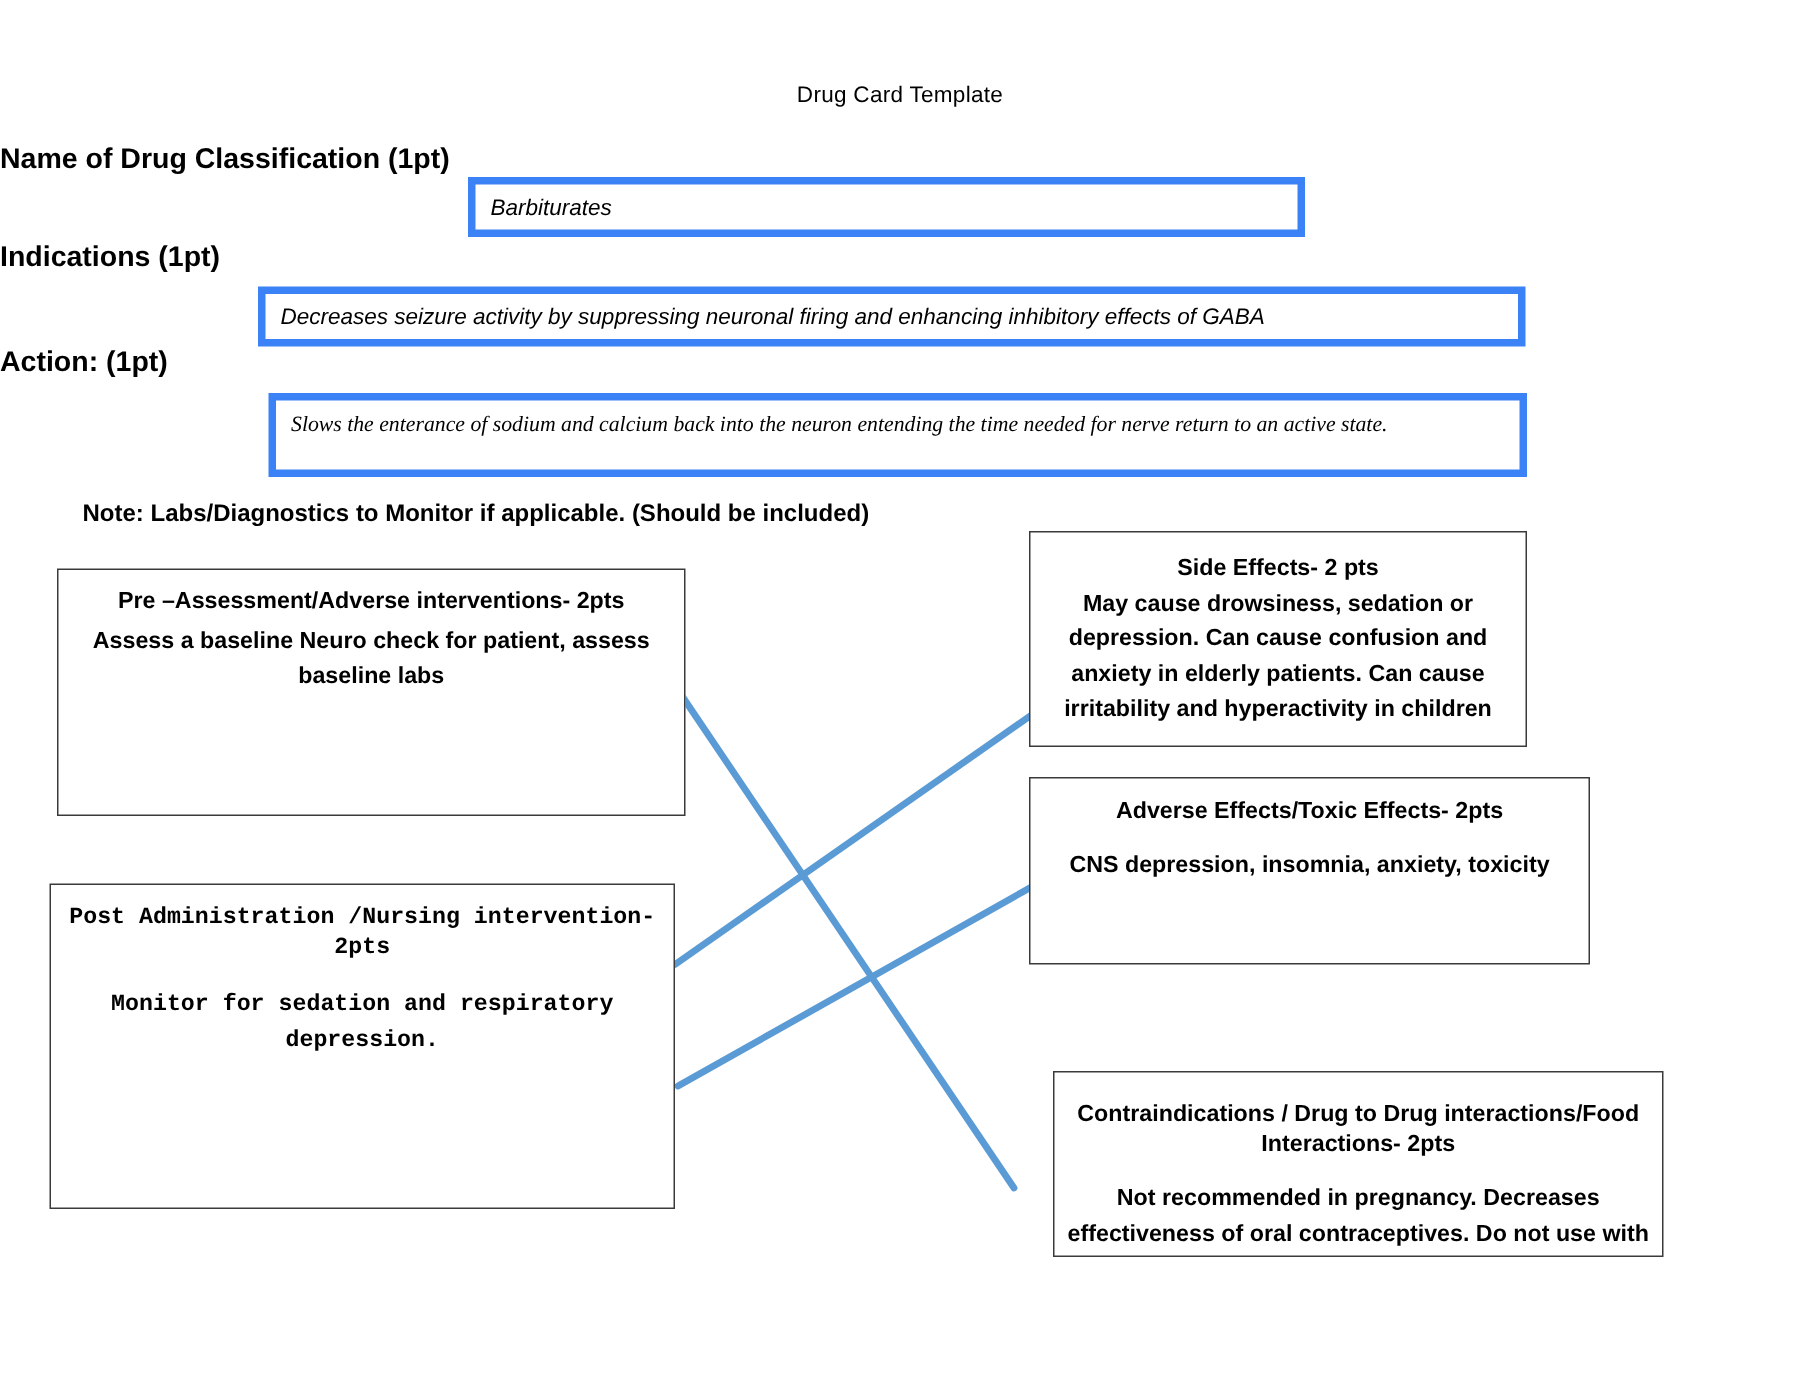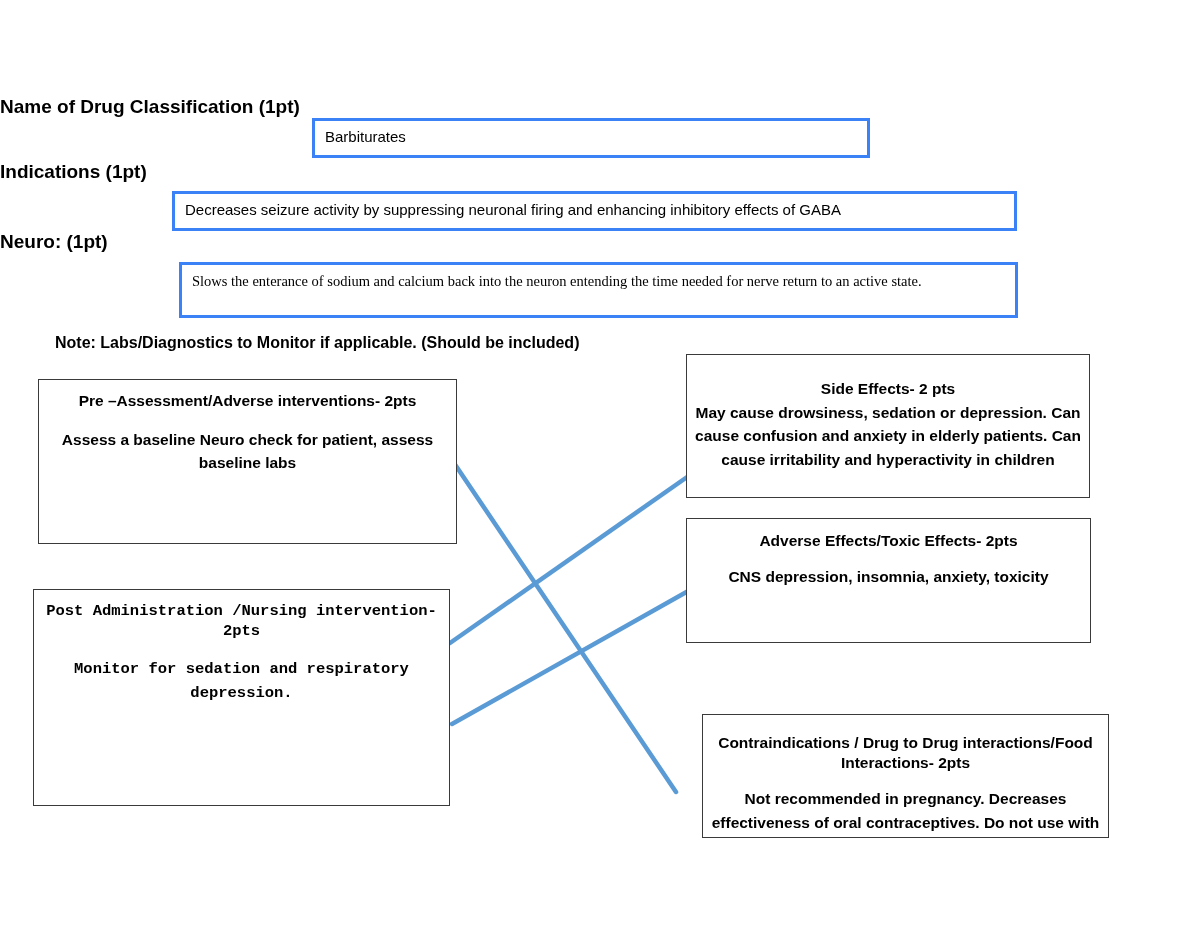--- a/index.html
+++ b/index.html
@@ -37,22 +37,23 @@
   }
 
   .note-line {
     font-size: 16px;
     font-weight: bold;
     white-space: nowrap;
   }
 
   
   .box-heavy {
-    border: 3px solid #3b82f6;
+    border: 5px solid #3b82f6;
     background: #ffffff;
+    font-style: italic;
   }
   .box-heavy .inner {
     font-size: 15px;
     padding: 7px 10px 0 10px;
     line-height: 1.25;
   }
   .box-heavy.serif .inner {
     font-family: "Liberation Serif", serif;
     font-size: 14.5px;
   }
@@ -95,52 +96,53 @@
 
   <svg id="connectors" viewBox="0 0 1200 927" xmlns="http://www.w3.org/2000/svg">
 
     <line x1="452" y1="460" x2="676" y2="792" stroke="#5B9BD5" stroke-width="4.5" stroke-linecap="round"></line>
 
     <line x1="450" y1="643" x2="700" y2="468" stroke="#5B9BD5" stroke-width="4.5" stroke-linecap="round"></line>
 
     <line x1="452" y1="724" x2="690" y2="590" stroke="#5B9BD5" stroke-width="4.5" stroke-linecap="round"></line>
   </svg>
 
+  <div class="abs doc-title" style="left:0; top:55px; width:1200px;">Drug Card Template</div>
 
   <div class="abs section-head" style="left:0; top:96px; width:1200px;">Name of Drug Classification (1pt)</div>
 
   <div class="abs box-heavy" style="left:312px; top:118px; width:558px; height:40px;">
     <div class="inner">Barbiturates</div>
   </div>
 
   <div class="abs section-head" style="left:0; top:161px; width:1200px;">Indications (1pt)</div>
 
   <div class="abs box-heavy" style="left:172px; top:191px; width:845px; height:40px;">
     <div class="inner">Decreases seizure activity by suppressing neuronal firing and enhancing inhibitory effects of GABA</div>
   </div>
 
-  <div class="abs section-head" style="left:0; top:231px; width:1200px;">Neuro: (1pt)</div>
+  <div class="abs section-head" style="left:0; top:231px; width:1200px;">Action: (1pt)</div>
 
   <div class="abs note-line" style="left:55px; top:334px;">Note: Labs/Diagnostics to Monitor if applicable. (Should be included)</div>
 
   <div class="abs box-heavy serif" style="left:179px; top:262px; width:839px; height:56px;">
     <div class="inner">Slows the enterance of sodium and calcium back into the neuron entending the time needed for nerve return to an active state.</div>
   </div>
 
-  <div class="abs box-card" style="left:686px; top:354px; width:404px; height:144px; padding-top:24px;">
+  <div class="abs box-card" style="left:686px; top:354px; width:332px; height:144px; padding-top:14px;">
     <p class="card-title">Side Effects- 2 pts</p>
     <p class="card-body" style="margin-top:2px;">May cause drowsiness, sedation or depression. Can cause confusion and anxiety in elderly patients. Can cause irritability and hyperactivity in children</p>
   </div>
 
   <div class="abs box-card" style="left:38px; top:379px; width:419px; height:165px; padding-top:11px;">
     <p class="card-title">Pre –Assessment/Adverse interventions- 2pts</p>
-    <p class="card-body" style="margin-top:17px; padding:0 20px;">Assess a baseline Neuro check for patient, assess baseline labs</p>
+    <p class="card-body" style="margin-top:5px; padding:0 20px;">Assess a baseline Neuro check for patient, assess baseline labs</p>
   </div>
 
-  <div class="abs box-card" style="left:686px; top:518px; width:405px; height:125px; padding-top:12px;">
+  <div class="abs box-card" style="left:686px; top:518px; width:374px; height:125px; padding-top:12px;">
     <p class="card-title">Adverse Effects/Toxic Effects- 2pts</p>
     <p class="card-body" style="margin-top:14px;">CNS depression, insomnia, anxiety, toxicity</p>
   </div>
 
   <div class="abs box-card" style="left:33px; top:589px; width:417px; height:217px; padding-top:11px;font-family:Liberation Mono, monospace;">
     <p class="card-title">Post Administration /Nursing intervention- 2pts</p>
     <p class="card-body" style="margin-top:17px;">Monitor for sedation and respiratory depression.</p>
   </div>
 
   <div class="abs box-card" style="left:702px; top:714px; width:407px; height:124px; padding-top:18px;">

